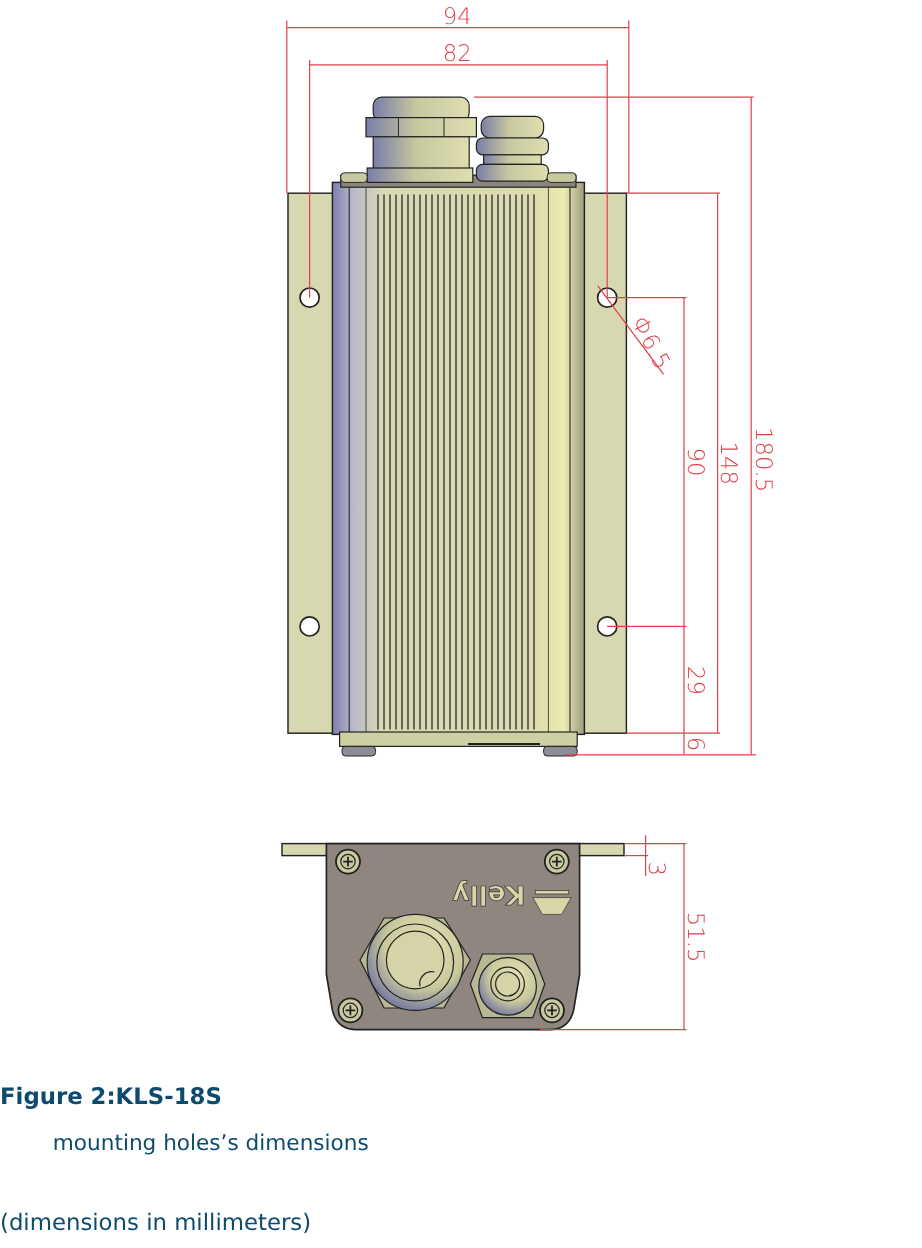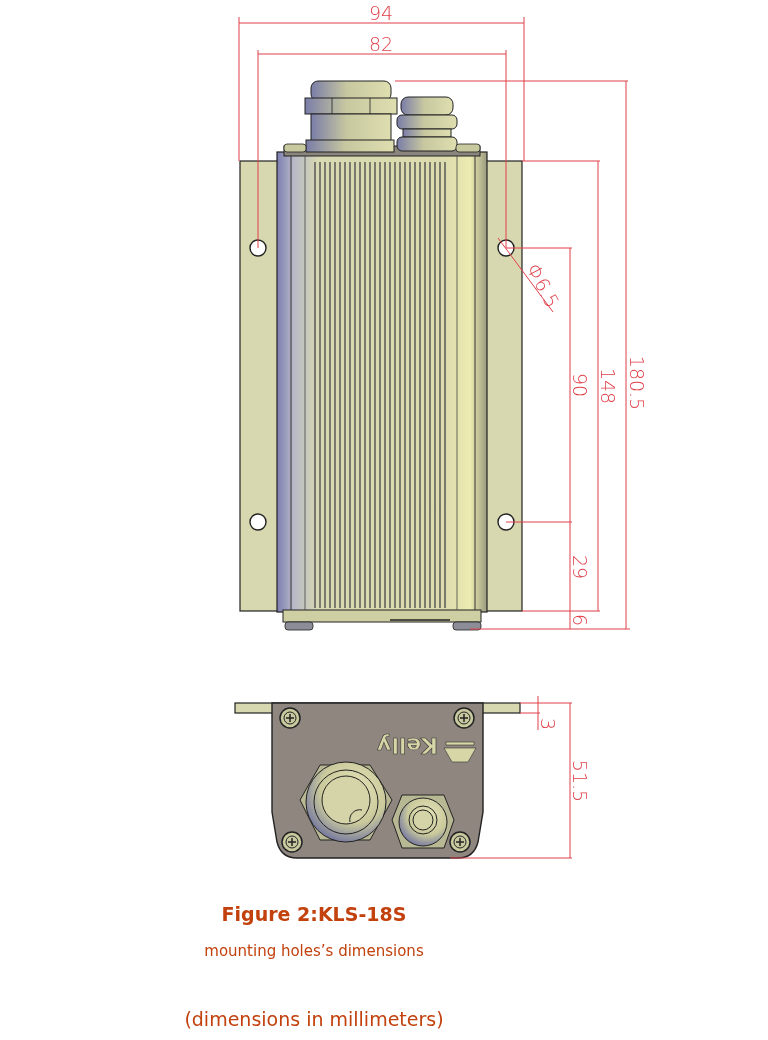--- a/index.html
+++ b/index.html
@@ -1,21 +1,21 @@
 <!DOCTYPE html>
 <html><head>
 <meta charset="utf-8">
 <style>
   html, body { margin: 0; padding: 0; background: #ffffff; }
   body { width: 768px; height: 1040px; position: relative; overflow: hidden; font-family: "DejaVu Sans", sans-serif; }
   #drawing { position: absolute; left: 0; top: 0; width: 768px; height: 890px; }
   .dimtext { font-family: "DejaVu Sans", sans-serif; font-size: 19px; fill: #e0404a; font-weight: 300; }
-  .caption { position: absolute; left: 0; width: 628px; text-align: center; color: #c2410c; font-family: "DejaVu Sans", sans-serif; }
+  .caption { position: absolute; left: 0; width: 628px; color: #0c4a6e; font-family: "DejaVu Sans", sans-serif; }
   .cap-title { top: 903px; font-size: 19px; font-weight: bold; }
-  .cap-line1 { top: 942px; font-size: 15px; }
+  .cap-line1 { top: 942px; font-size: 18px; padding-left: 44px; }
   .cap-line2 { top: 1008px; font-size: 19px; }
 </style>
 </head>
 <body>
 
 <svg id="drawing" viewBox="0 0 768 890" xmlns="http://www.w3.org/2000/svg">
   <defs>
     <linearGradient id="bodyGrad" x1="0" x2="1" y1="0" y2="0">
       <stop offset="0" stop-color="#7d7eb0"></stop>
       <stop offset="0.08" stop-color="#b8b9c8"></stop>

